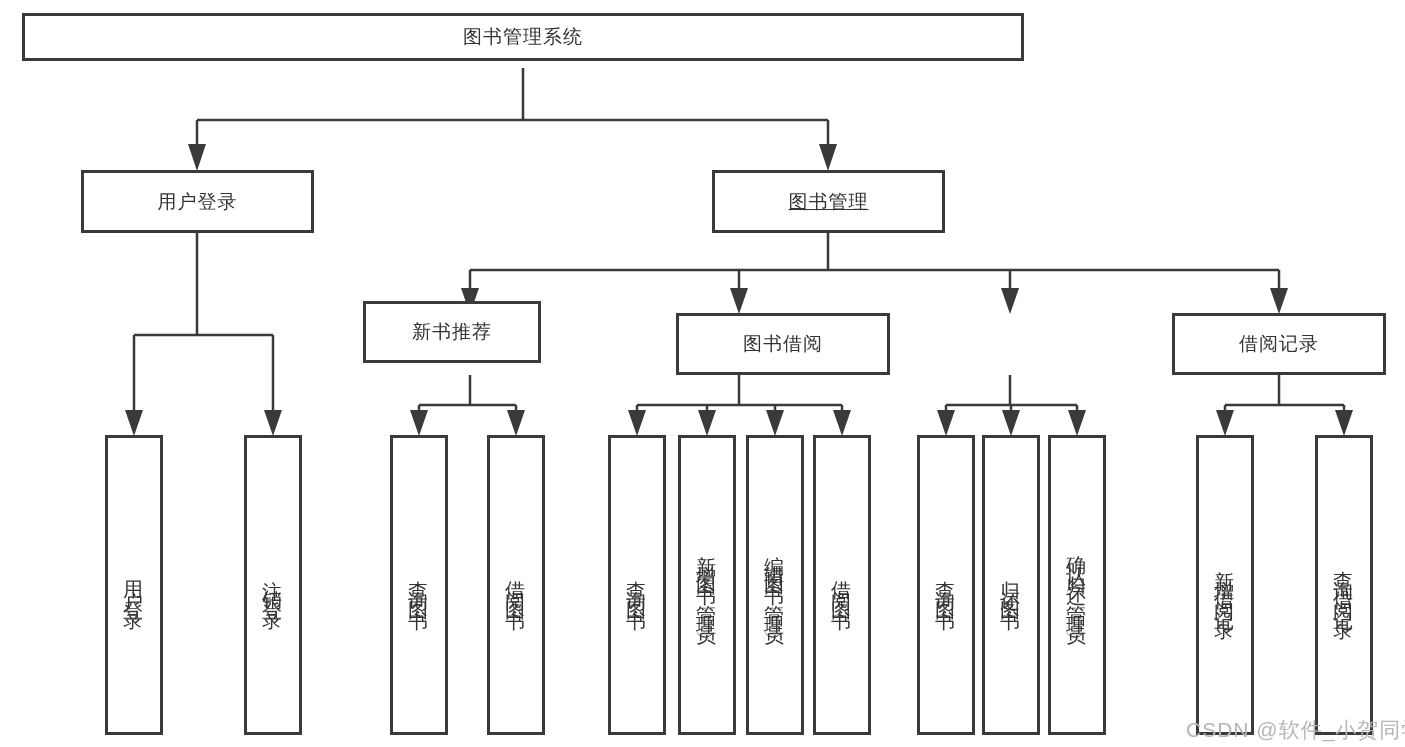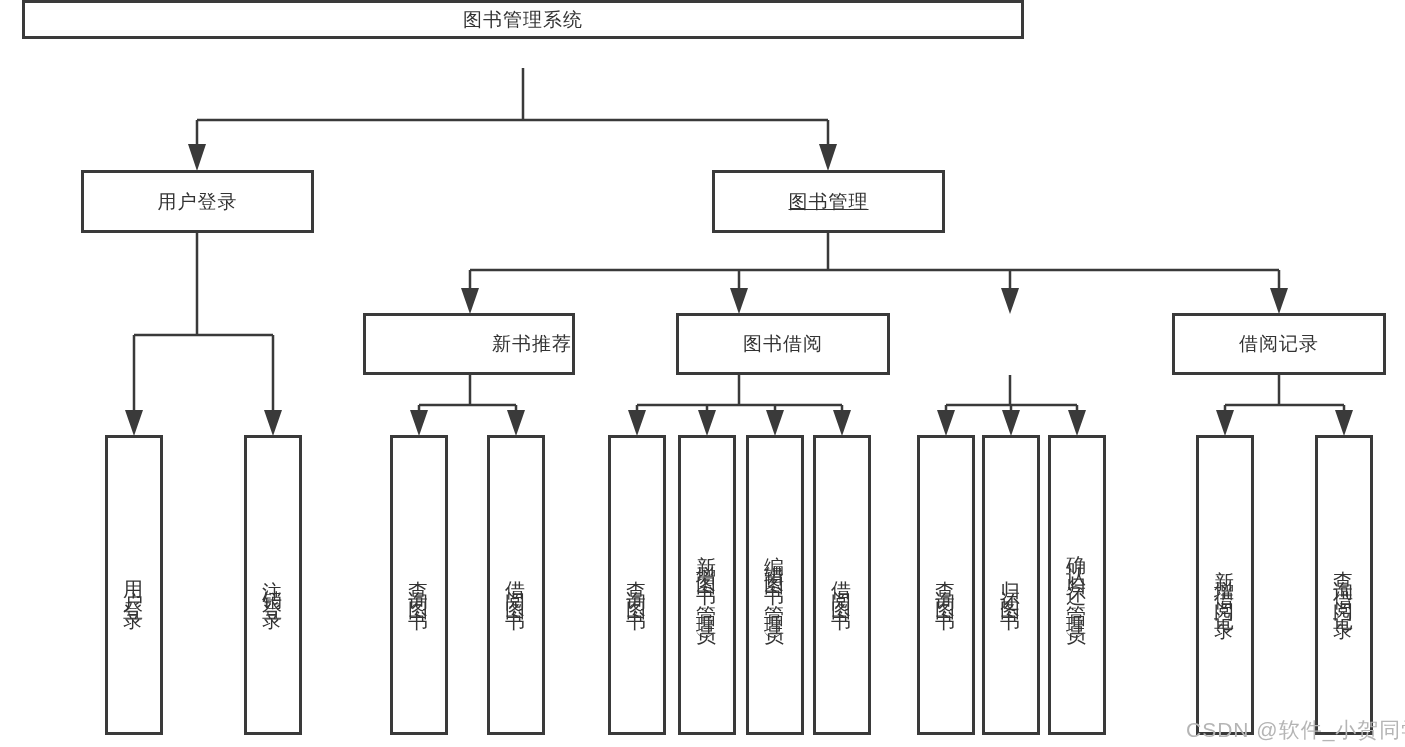--- a/index.html
+++ b/index.html
@@ -110,32 +110,32 @@
       <polygon points="766,410 784,410 775,436"></polygon>
       <polygon points="833,410 851,410 842,436"></polygon>
       <polygon points="937,410 955,410 946,436"></polygon>
       <polygon points="1002,410 1020,410 1011,436"></polygon>
       <polygon points="1068,410 1086,410 1077,436"></polygon>
       <polygon points="1216,410 1234,410 1225,436"></polygon>
       <polygon points="1335,410 1353,410 1344,436"></polygon>
     </g>
   </svg>
 
-  <div class="hbox" style="left:22px;top:0;width:1002px;height:39px;">
+  <div class="hbox" style="left:22px;top:13px;width:1002px;height:48px;">
     <span>图书管理系统</span>
   </div>
 
   <div class="hbox" style="left:81px;top:170px;width:233px;height:63px;">
     <span>用户登录</span>
   </div>
   <div class="hbox" style="left:712px;top:170px;width:233px;height:63px;text-decoration:underline;">
     <span>图书管理</span>
   </div>
 
-  <div class="hbox" style="left:363px;top:313px;width:212px;height:62px;justify-content:flex-end;">
+  <div class="hbox" style="left:363px;top:301px;width:178px;height:62px;">
     <span>新书推荐</span>
   </div>
   <div class="hbox" style="left:632px;top:313px;width:214px;height:62px;margin-left:44px;">
     <span>图书借阅</span>
   </div>
   <div class="hbox" style="left:1172px;top:313px;width:214px;height:62px;">
     <span>借阅记录</span>
   </div>
 
   <div class="vbox" style="left:105px;">

